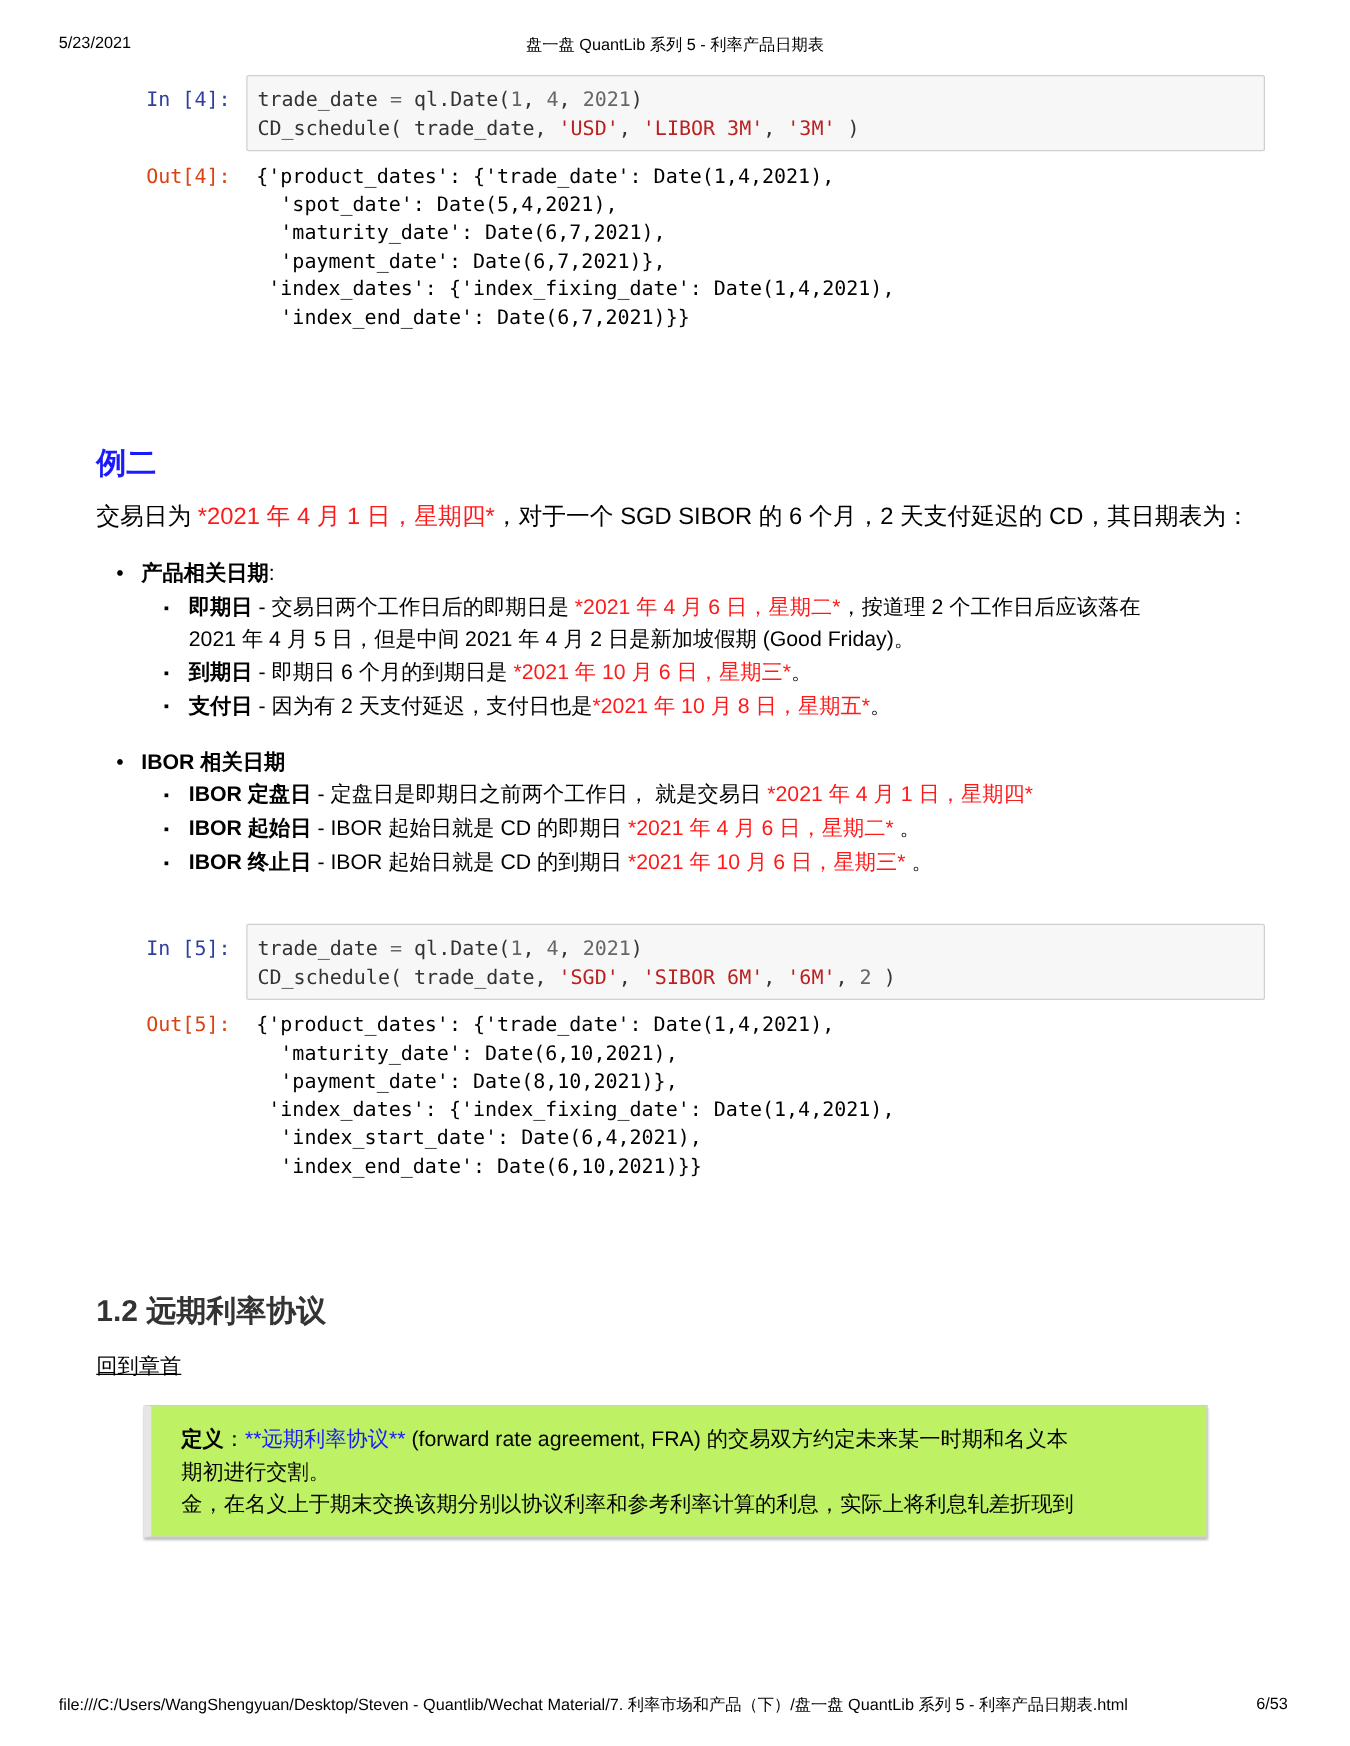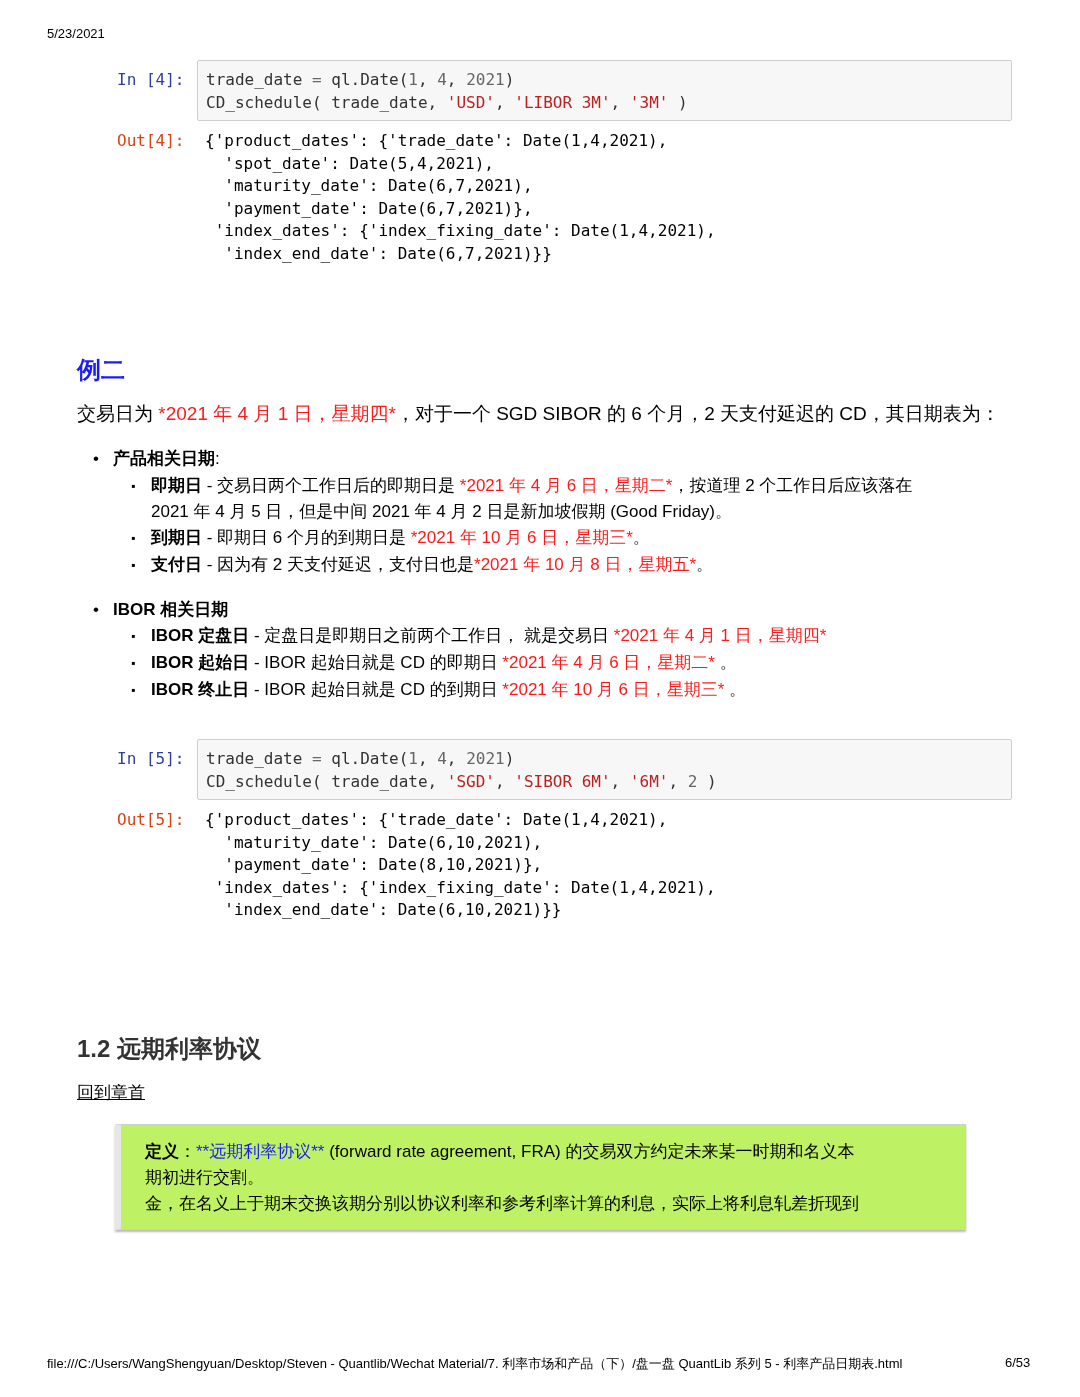--- a/index.html
+++ b/index.html
@@ -40,20 +40,21 @@
 
     .h2 { position: absolute; left: 77px; top: 1033px; font-size: 24px; font-weight: bold; color: #333; }
     .back-link { position: absolute; left: 77px; top: 1081px; font-size: 17px; text-decoration: underline; color: #000; }
     .def-box { position: absolute; left: 115px; top: 1124px; width: 851px; height: 106px; border: 1px solid #cfcfcf; border-left: 6px solid #e6e6e6; box-shadow: 0 2px 2px #bbb; background: #bef264; padding: 14px 0 0 24px; font-size: 17px; line-height: 26px; }
   </style>
 </head>
 <body>
 
 <div class="print-header">
   <span class="date">5/23/2021</span>
+  <span class="title">盘一盘 QuantLib 系列 5 - 利率产品日期表</span>
 </div>
 
 <div class="cell" style="top:60px;">
   <div class="prompt in" style="top:9px;">In [4]:</div>
   <div class="code-box" style="top:0; height:61px;">
     <div class="code-line"><span>trade_date </span><span class="op">=</span><span> ql.Date(</span><span class="num">1</span><span>, </span><span class="num">4</span><span>, </span><span class="num">2021</span><span>)</span></div>
     <div class="code-line"><span>CD_schedule( trade_date, </span><span class="str">'USD'</span><span>, </span><span class="str">'LIBOR 3M'</span><span>, </span><span class="str">'3M'</span><span> )</span></div>
   </div>
   <div class="prompt out" style="top:70px;">Out[4]:</div>
   <div class="out-box" style="top:70px;">
@@ -107,20 +108,21 @@
   <div class="code-box" style="top:0; height:61px;">
     <div class="code-line"><span>trade_date </span><span class="op">=</span><span> ql.Date(</span><span class="num">1</span><span>, </span><span class="num">4</span><span>, </span><span class="num">2021</span><span>)</span></div>
     <div class="code-line"><span>CD_schedule( trade_date, </span><span class="str">'SGD'</span><span>, </span><span class="str">'SIBOR 6M'</span><span>, </span><span class="str">'6M'</span><span>, </span><span class="num">2</span><span> )</span></div>
   </div>
   <div class="prompt out" style="top:70px;">Out[5]:</div>
   <div class="out-box" style="top:70px;">
     <div class="out-line">{'product_dates': {'trade_date': Date(1,4,2021),</div>
     <div class="out-line">  'maturity_date': Date(6,10,2021),</div>
     <div class="out-line">  'payment_date': Date(8,10,2021)},</div>
     <div class="out-line"> 'index_dates': {'index_fixing_date': Date(1,4,2021),</div>
+    <div class="out-line">  'index_start_date': Date(6,4,2021),</div>
     <div class="out-line">  'index_end_date': Date(6,10,2021)}}</div>
   </div>
 </div>
 
 <div class="h2">1.2 远期利率协议</div>
 <a class="back-link">回到章首</a>
 
 <div class="def-box">
   <div style="white-space:nowrap;"><b>定义</b><span>：</span><span class="blue">**远期利率协议**</span><span> (forward rate agreement, FRA) 的交易双方约定未来某一时期和名义本</span></div>
   <div>期初进行交割。</div>

